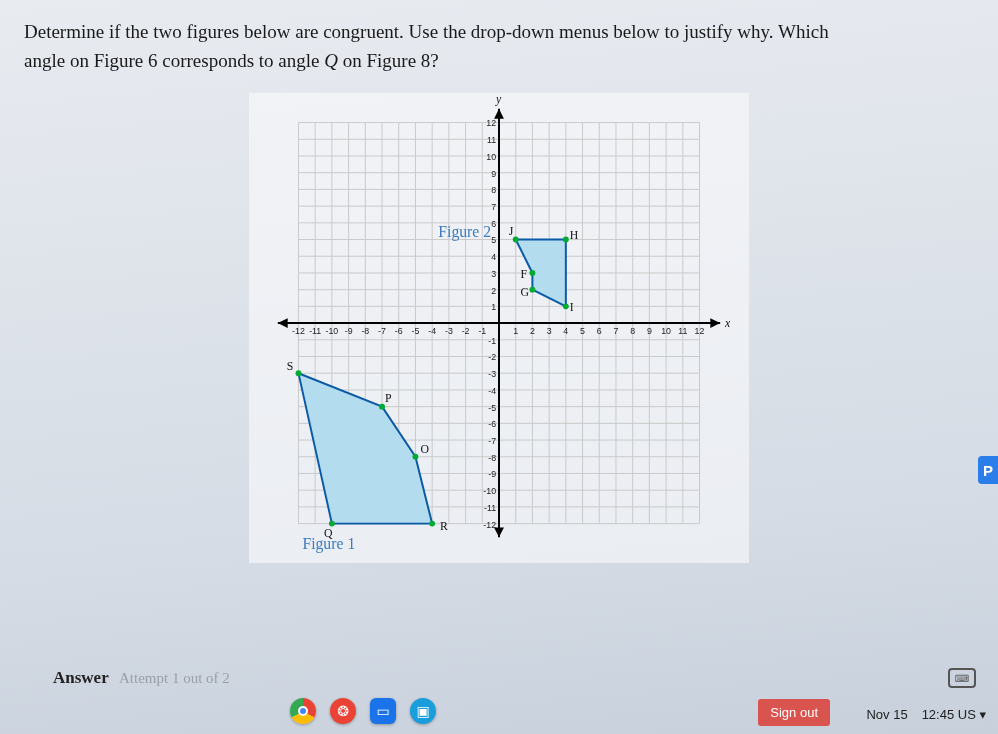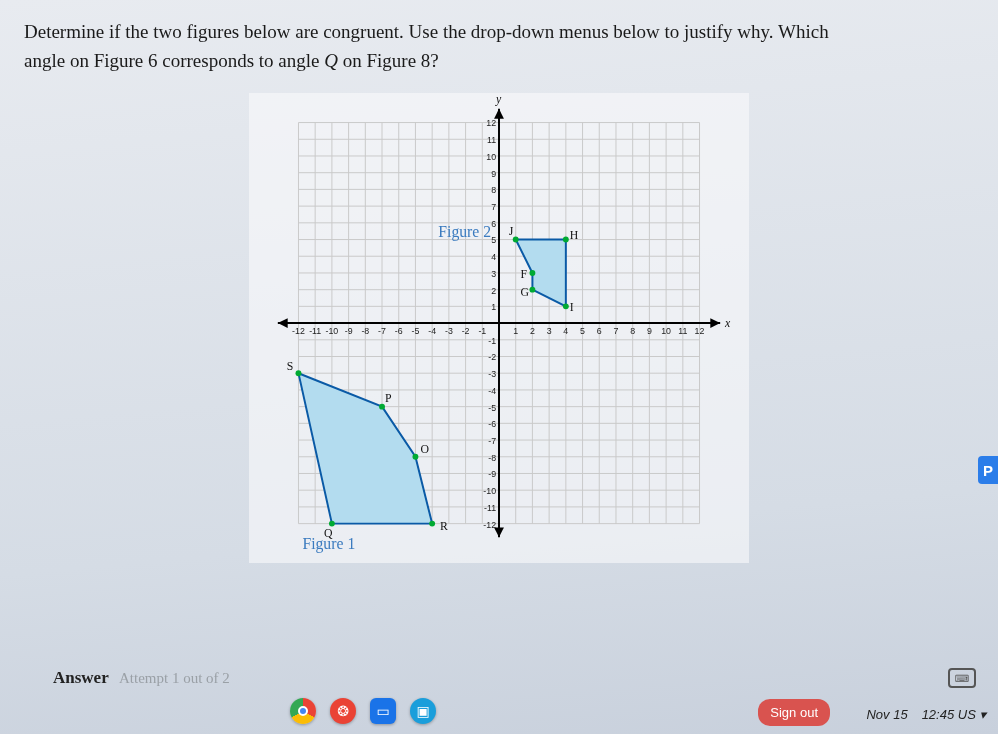--- a/index.html
+++ b/index.html
@@ -58,27 +58,27 @@
   .tb-icon {
     width:26px; height:26px; border-radius:50%;
     display:flex; align-items:center; justify-content:center;
     font-size:14px; color:#fff;
     box-shadow: 0 1px 3px rgba(0,0,0,0.3);
   }
   .sign-out {
     position:absolute; right: 168px; bottom: 8px;
     background:#d9534f; color:#fff;
     font-family: Arial, sans-serif; font-size:13px;
-    padding:6px 12px; border-radius:12px;
+    padding:6px 12px; border-radius:3px;
     border:none;
   }
   .clock {
     position:absolute; right: 12px; bottom: 12px;
     font-family: Arial, sans-serif; font-size:13px; color:#222;
-    display:flex; align-items:center; gap:14px;font-style:italic;
+    display:flex; align-items:center; gap:14px;
   }
   .kbd-icon {
     position:absolute; right: 22px; bottom: 46px;
     width:28px; height:20px; border:2px solid #555; border-radius:4px;
     display:flex; align-items:center; justify-content:center;
     font-size:10px; color:#555;
   }
   .badge-p {
     position:absolute; right:0; top: 456px;
     width:20px; height:28px; background:#2b7de9; color:#fff;

